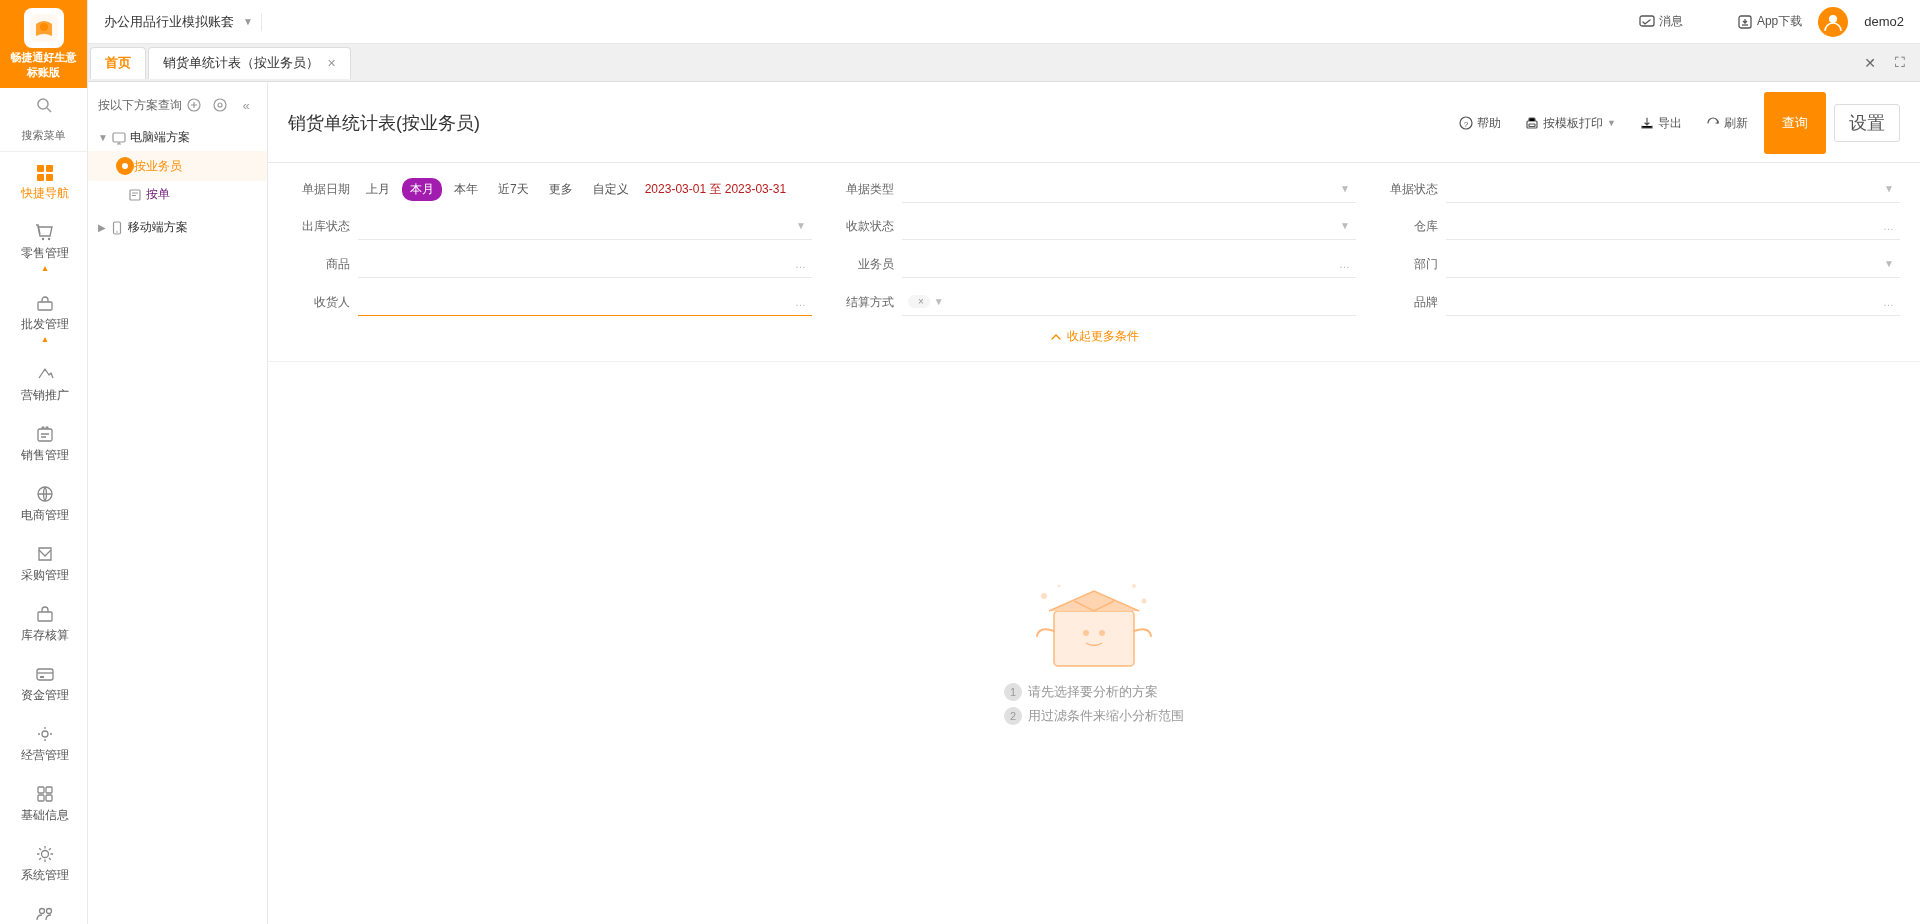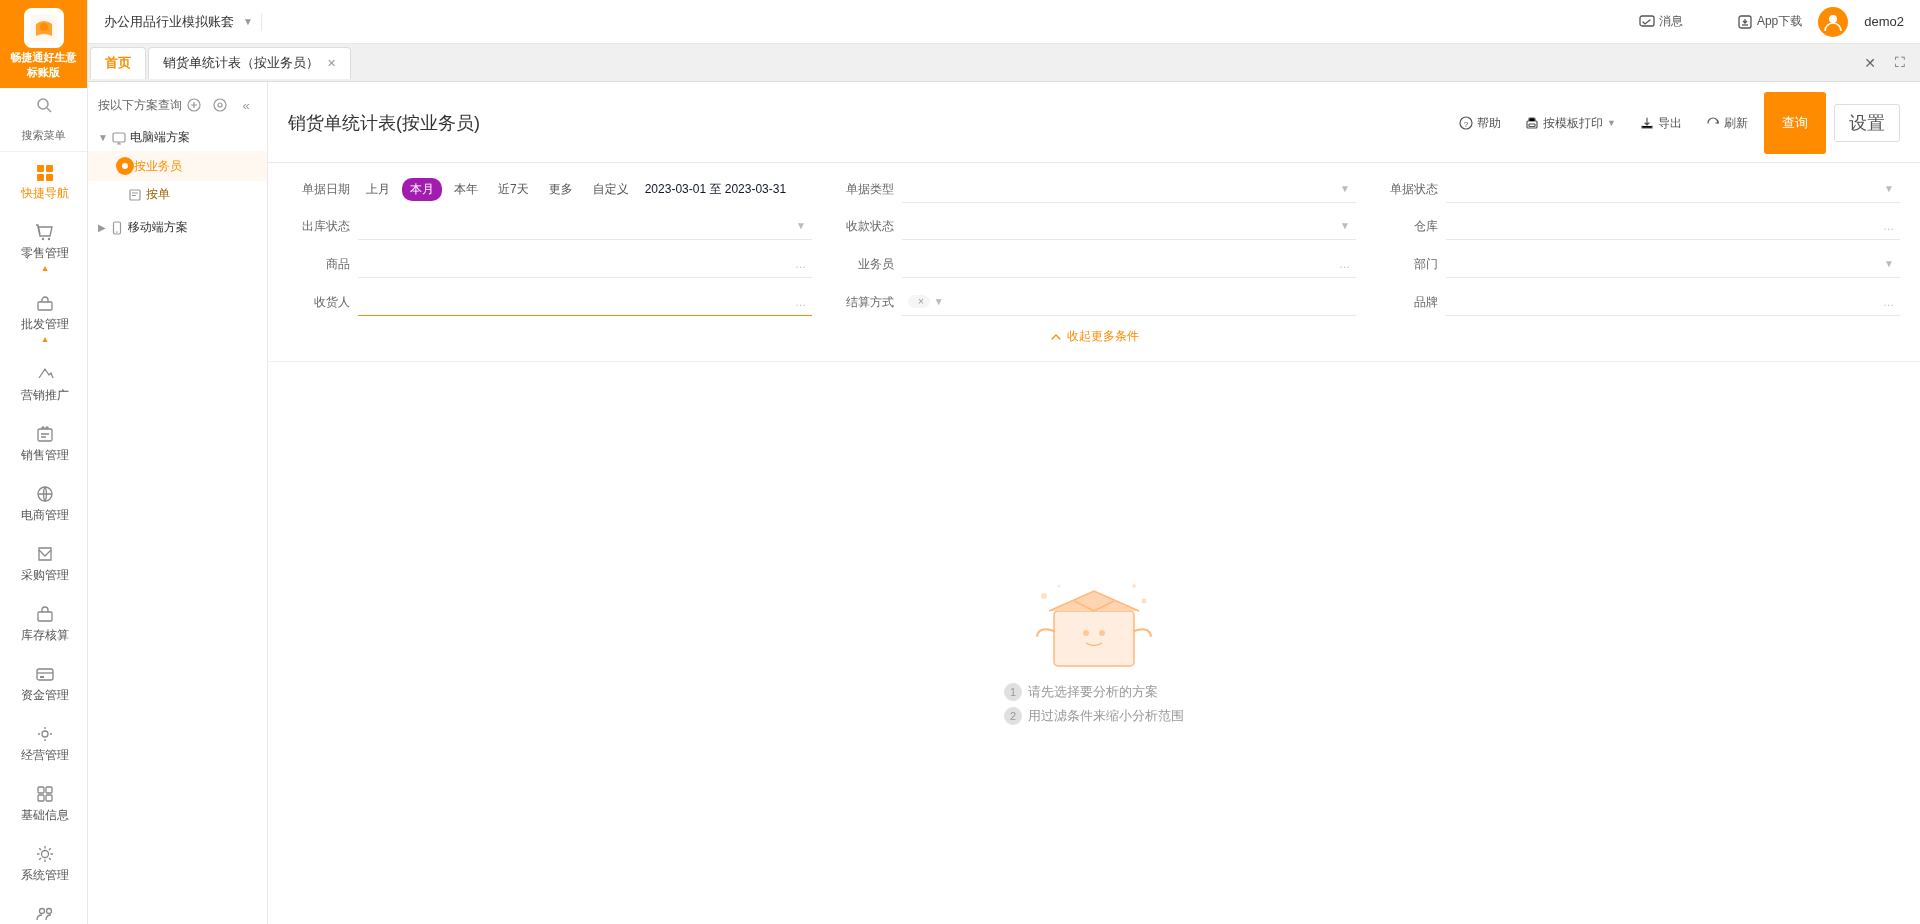--- a/index.html
+++ b/index.html
@@ -49,21 +49,21 @@
     .left-panel-header-title { font-size: 12px; color: #666; }
     .left-panel-header-icons { display: flex; gap: 4px; }
     .left-panel-icon-btn { width: 22px; height: 22px; display: flex; align-items: center; justify-content: center; cursor: pointer; color: #999; font-size: 13px; border-radius: 3px; }
     .scheme-group { padding: 2px 0; }
     .scheme-group-header { display: flex; align-items: center; padding: 5px 10px; font-size: 12px; color: #333; cursor: pointer; }
     .scheme-group-header .arrow { margin-right: 4px; color: #999; font-size: 10px; }
     .scheme-group-header .label { flex: 1; }
     .scheme-item { padding: 6px 10px 6px 28px; display: flex; align-items: center; cursor: pointer; font-size: 12px; color: #555; border-radius: 2px; }
     .scheme-item.active { color: #ff8c00; background: #fff8f0; }
     .scheme-item .item-dot { width: 18px; height: 18px; border-radius: 50%; background: #ff8c00; display: flex; align-items: center; justify-content: center; color: #fff; font-size: 10px; flex-shrink: 0; }
-    .scheme-sub-item { padding: 5px 10px 5px 40px; display: flex; align-items: center; gap: 4px; cursor: pointer; font-size: 12px; color: #a16207; }
+    .scheme-sub-item { padding: 5px 10px 5px 40px; display: flex; align-items: center; gap: 4px; cursor: pointer; font-size: 12px; color: #701a75; }
     .mobile-group { margin-top: 4px; }
     .mobile-group-header { display: flex; align-items: center; padding: 5px 10px; font-size: 12px; color: #333; cursor: pointer; }
     .mobile-group-header .arrow { margin-right: 4px; color: #999; font-size: 10px; }
 
     
     .right-content { flex: 1; display: flex; flex-direction: column; overflow: hidden; }
 
     
     .page-header { background: #fff; padding: 10px 20px 8px; border-bottom: 1px solid #e8e8e8; display: flex; align-items: center; justify-content: space-between; flex-shrink: 0; }
     .page-title { font-size: 18px; color: #333; font-weight: 500; }
@@ -77,21 +77,21 @@
     .filter-area { background: #fff; padding: 12px 20px; border-bottom: 1px solid #f0f0f0; flex-shrink: 0; }
     .filter-label { width: 70px; color: #666; font-size: 12px; flex-shrink: 0; text-align: right; padding-right: 8px; }
     .filter-input { flex: 1; display: flex; align-items: center; border-bottom: 1px solid #e8e8e8; min-height: 28px; padding: 2px 6px; position: relative; gap: 4px; }
     .filter-input.active { border-bottom-color: #ff8c00; }
     .filter-input .input-placeholder { font-size: 12px; color: #bbb; flex: 1; }
     .filter-input .input-suffix { color: #bbb; cursor: pointer; font-size: 11px; }
     .filter-input .dropdown-arrow { color: #bbb; font-size: 10px; cursor: pointer; }
     .filter-date-group { display: flex; align-items: center; gap: 4px; flex: 1; }
     .date-btn { padding: 2px 7px; border-radius: 3px; font-size: 12px; cursor: pointer; color: #555; border: 1px solid transparent; }
     .date-btn.active { background: #a21caf; color: #fff; border-radius: 10px; }
-    .date-range { font-size: 12px; color: #0f172a; margin-left: 4px; }
+    .date-range { font-size: 12px; color: #b91c1c; margin-left: 4px; }
     .filter-tag { display: flex; align-items: center; gap: 2px; background: #f5f5f5; border-radius: 10px; padding: 1px 6px; font-size: 11px; color: #333; }
     .filter-tag .tag-close { cursor: pointer; color: #999; font-size: 10px; margin-left: 2px; }
     .collapse-btn { display: flex; align-items: center; justify-content: center; color: #ff8c00; font-size: 12px; cursor: pointer; padding: 4px 0; gap: 4px; }
     .filter-col { flex: 1; display: flex; align-items: center; gap: 0; min-width: 0; }
     .filter-section { display: grid; grid-template-columns: repeat(3, 1fr); gap: 0 20px; }
 
     
     .empty-state { flex: 1; display: flex; flex-direction: column; align-items: center; justify-content: center; background: #fff; gap: 12px; }
     .empty-hints { display: flex; flex-direction: column; gap: 6px; }
     .empty-hint { display: flex; align-items: center; gap: 6px; color: #999; font-size: 13px; }

